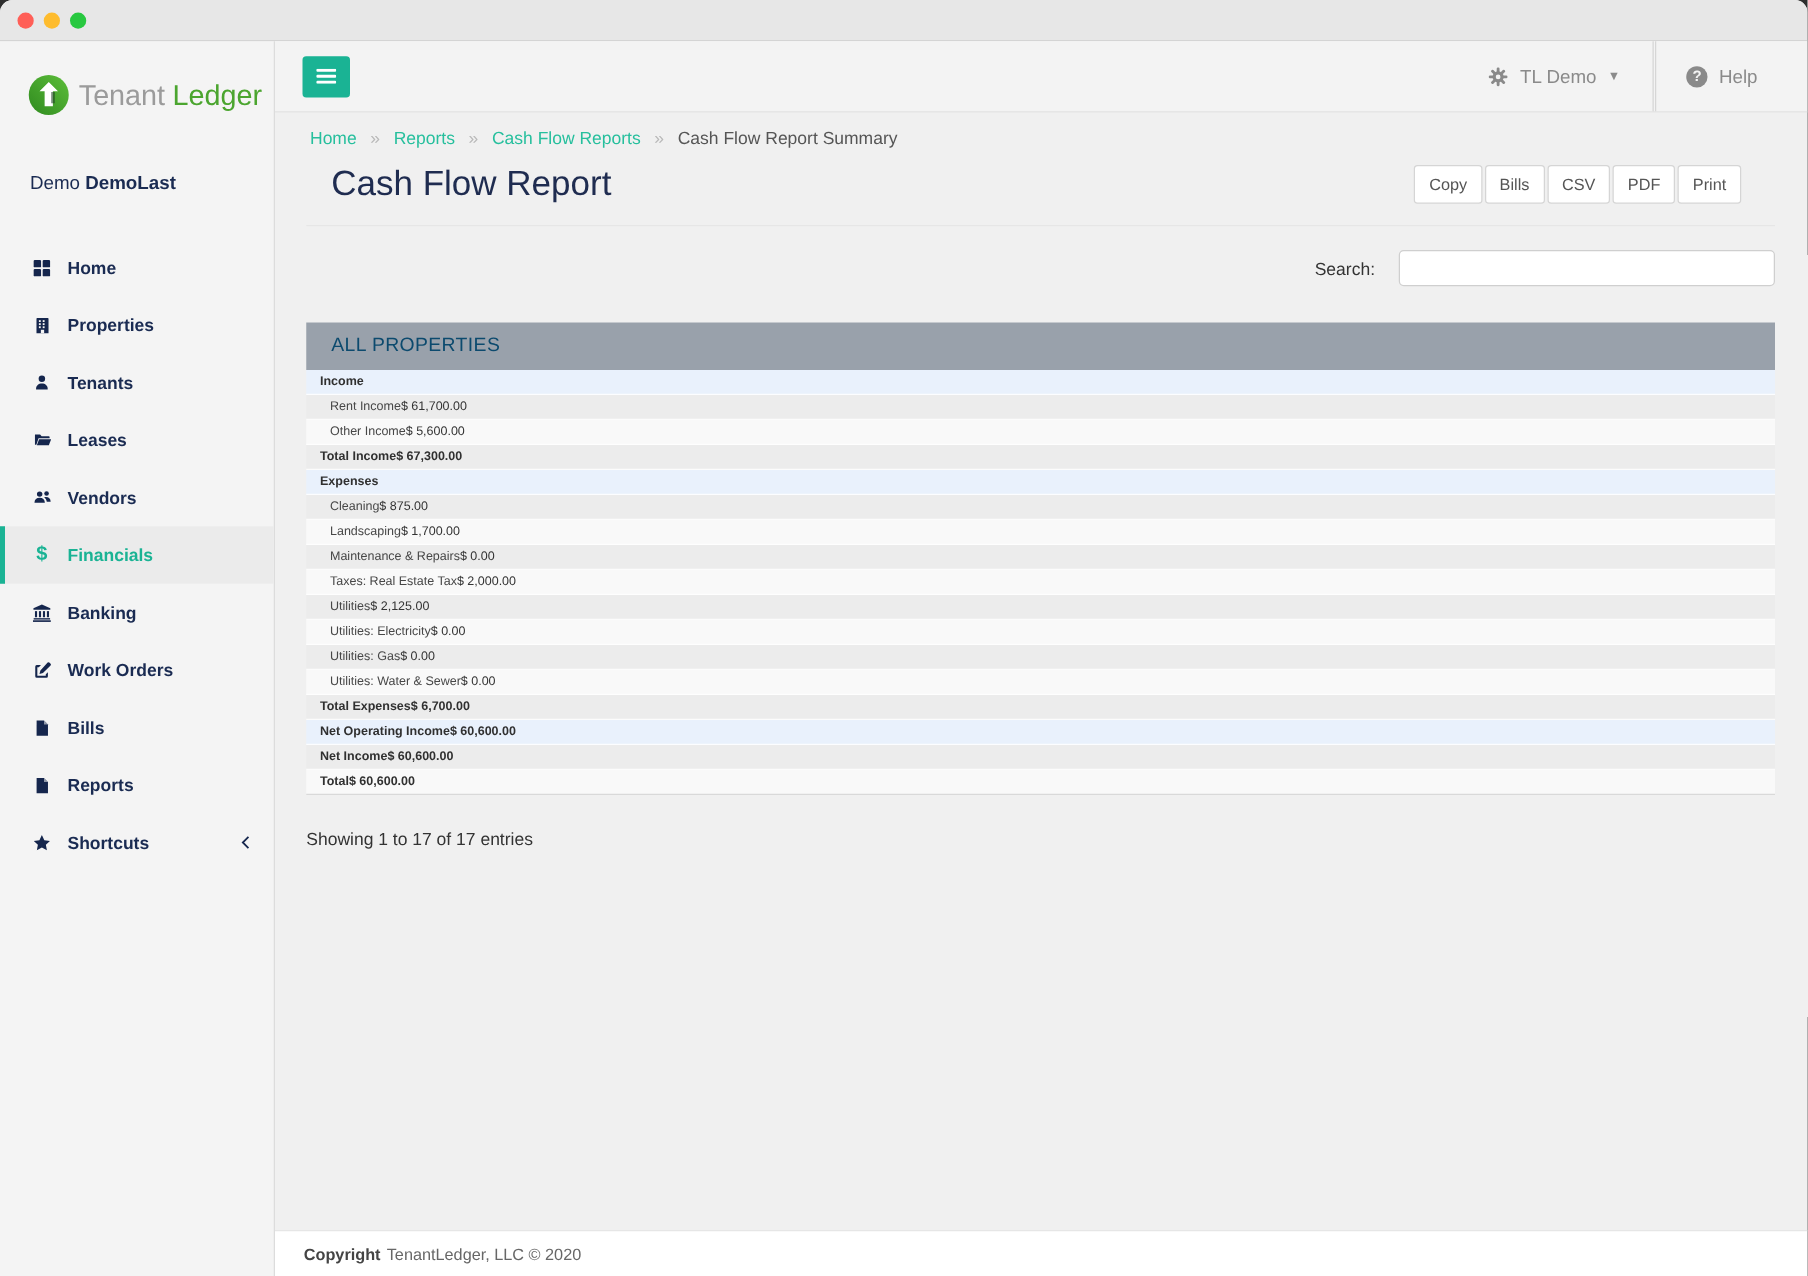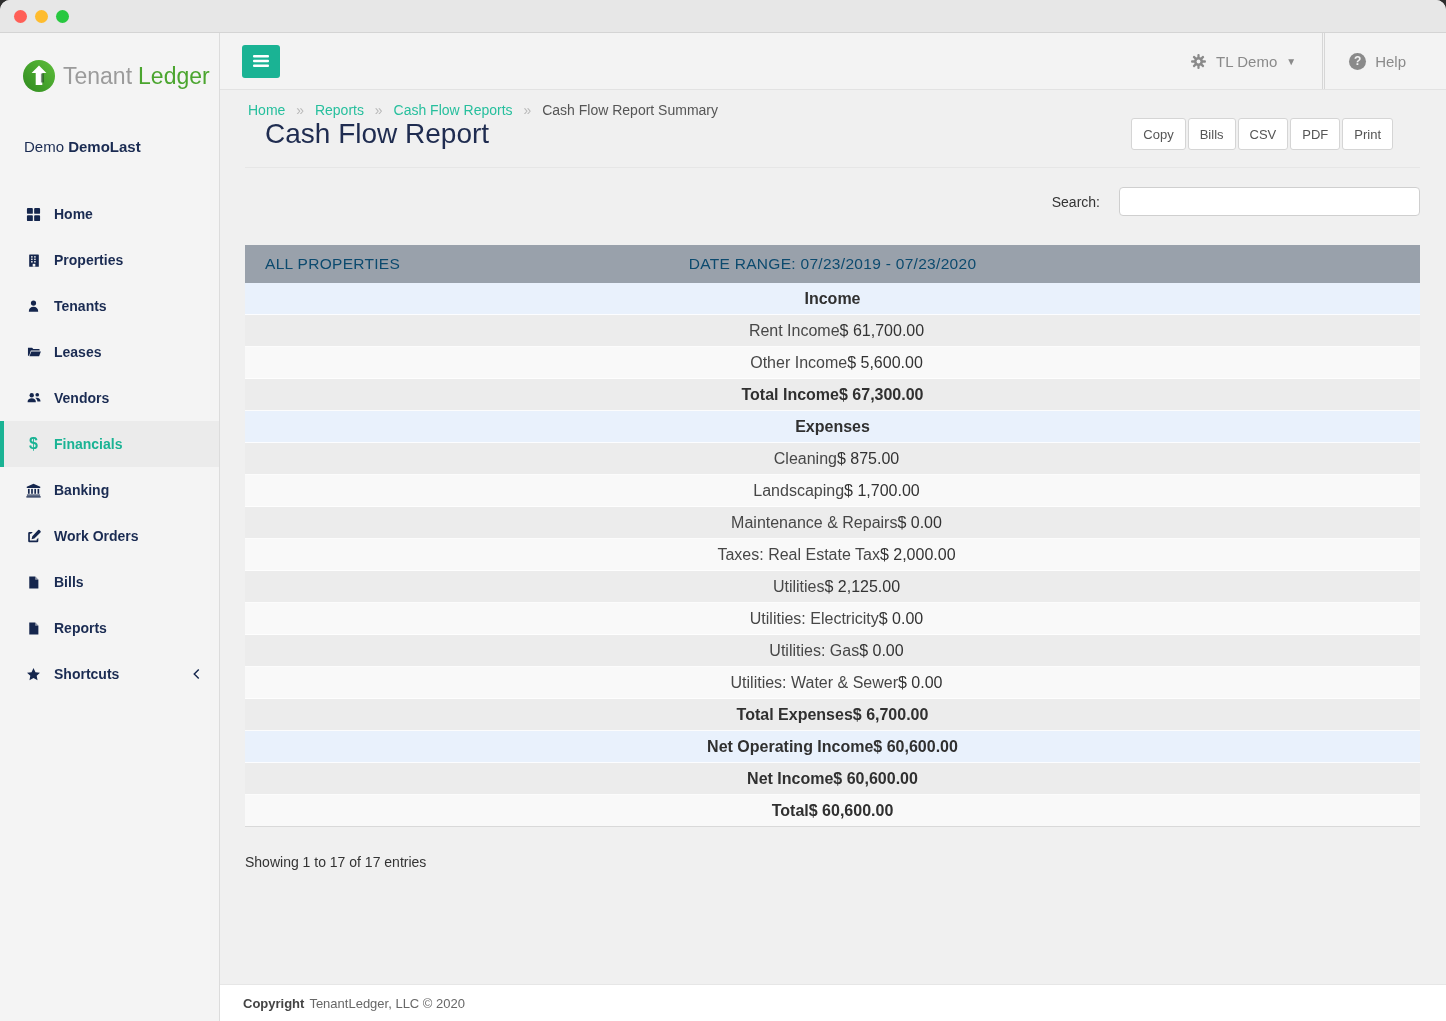--- a/index.html
+++ b/index.html
@@ -53,40 +53,40 @@
     padding:0 40px 0 24px; cursor:pointer; }
   .qmark { width:17px; height:17px; border-radius:50%; background:#8a8a8a; color:#f3f3f3;
     font-size:12px; font-weight:700; display:flex; align-items:center; justify-content:center; }
 
   .content { flex:1; padding:12px 26px 16px 25px; min-height:0; }
   .breadcrumb { font-size:14px; padding-left:3px; }
   .breadcrumb a { color:#26bf9d; text-decoration:none; cursor:pointer; }
   .breadcrumb .sep { color:#b9b9b9; margin:0 7px; }
   .breadcrumb .current { color:#555; }
 
-  .title-row { display:flex; justify-content:space-between; }
+  .title-row { display:flex; align-items:center; justify-content:space-between; margin-top:13px; }
   .title-row h1 { font-size:28px; font-weight:500; color:#1f2c50; margin:0 0 0 20px; }
   .export-group { display:flex; gap:2px; margin-right:27px; }
   .export-group button { background:#fff; border:1px solid #d5d5d5; color:#555; font-size:13px;
     padding:7px 11px; border-radius:3px; cursor:pointer; font-family:inherit; }
 
   .rule { border:none; border-top:1px solid #e6e6e6; margin:17px 0 0 0; }
 
   .search-row { display:flex; justify-content:flex-end; align-items:center; margin-top:19px; gap:19px; }
   .search-row label { font-size:14px; color:#333; }
   .search-row input { width:301px; height:29px; border:1px solid #cfcfcf; border-radius:4px;
     background:#fff; padding:0 8px; font-size:14px; font-family:inherit; }
 
   .table { margin-top:29px; }
   .thead { background:#99a1ab; color:#0c4a6e; height:38px; position:relative;
     display:flex; align-items:center; font-size:15.5px; letter-spacing:.3px; }
   .th-center { position:absolute; left:0; right:0; text-align:center; }
   .th-left { padding-left:20px; position:relative; z-index:1; }
-  .trow { height:32px; display:flex; align-items:center; justify-content:center;
-    font-size:16px; border-bottom:1px solid rgba(255,255,255,.85); }
+  .trow { height:20px; display:flex; align-items:center; justify-content:flex-start;
+    font-size:10px; border-bottom:1px solid rgba(255,255,255,.85); }
   .trow:last-child { border-bottom:1px solid #d9d9d9; }
   .trow .label { padding-left:11px; color:#3d3d3d; }
   .trow.indent .label { padding-left:19px; color:#474747; }
   .trow .value { padding-right:11px; color:#333; }
   .trow.bold .label, .trow.bold .value { font-weight:700; color:#303030; }
   .trow.gray { background:#ececec; }
   .trow.light { background:#f9f9f9; }
   .trow.blue { background:#e9f1fc; }
 
   .showing { margin-top:27px; font-size:14px; color:#333; }
@@ -311,21 +311,20 @@
         <hr class="rule">
 
         <div class="search-row">
           <label>Search:</label>
           <input type="text" value="" style="">
         </div>
 
         <div class="table">
           <div class="thead">
             <div class="th-left">ALL PROPERTIES</div>
-            <div class="th-center">DATE RANGE: 07/23/2019 - 07/23/2020</div>
           </div>
           <div class="tbody">
               <div class="trow blue bold">
                 <div class="label">Income</div>
                 <div class="value"></div>
               </div>
               <div class="trow gray indent">
                 <div class="label">Rent Income</div>
                 <div class="value">$ 61,700.00</div>
               </div>

